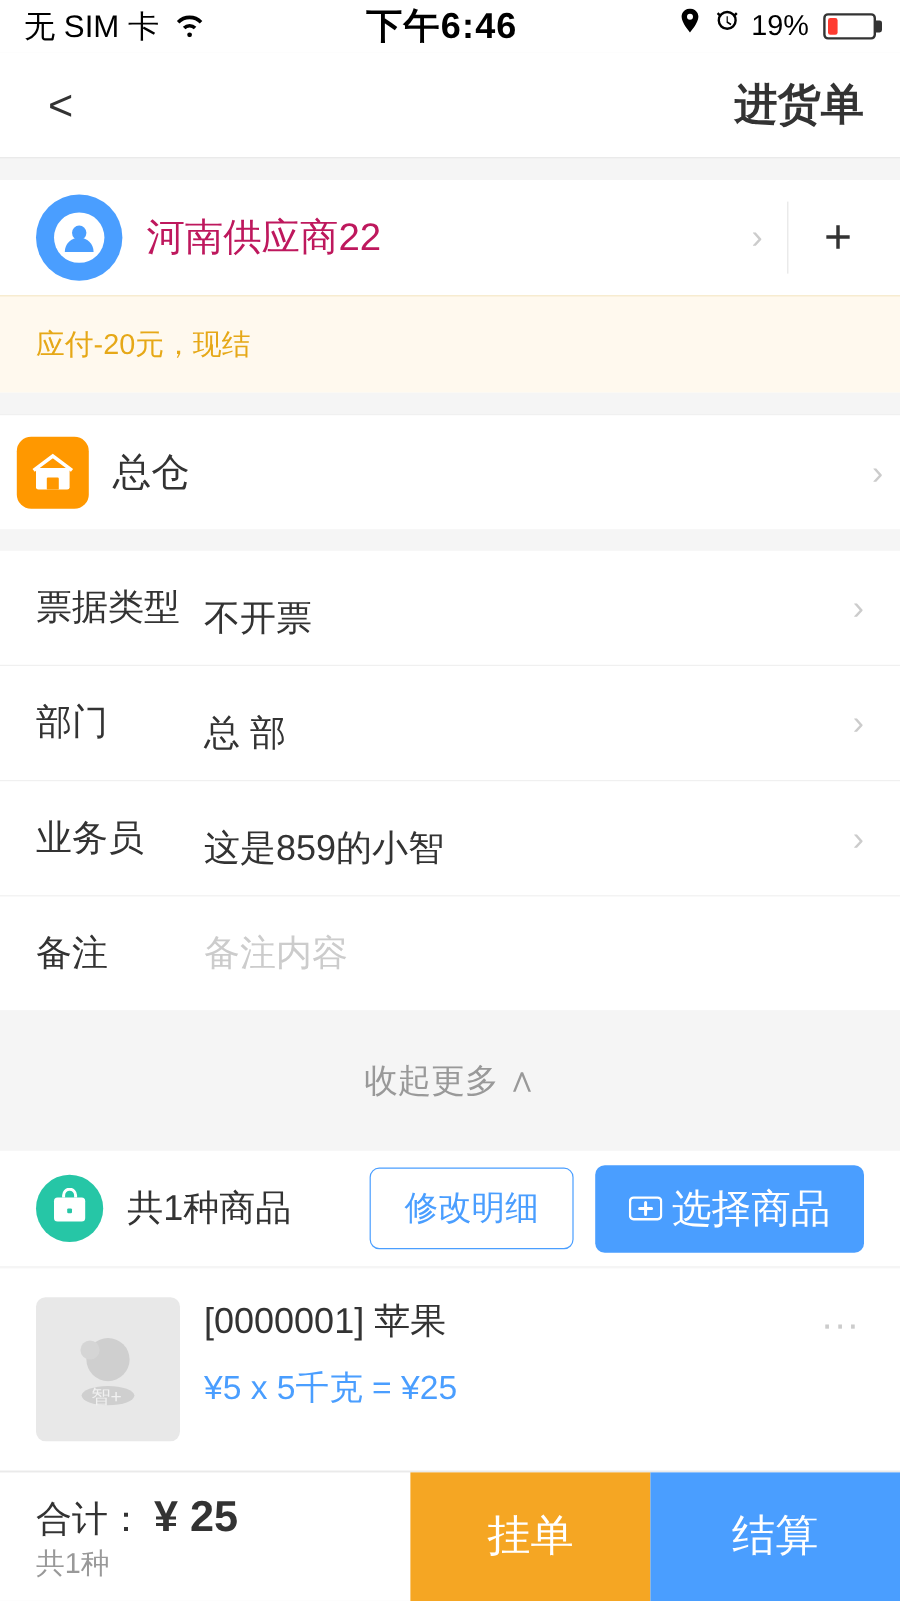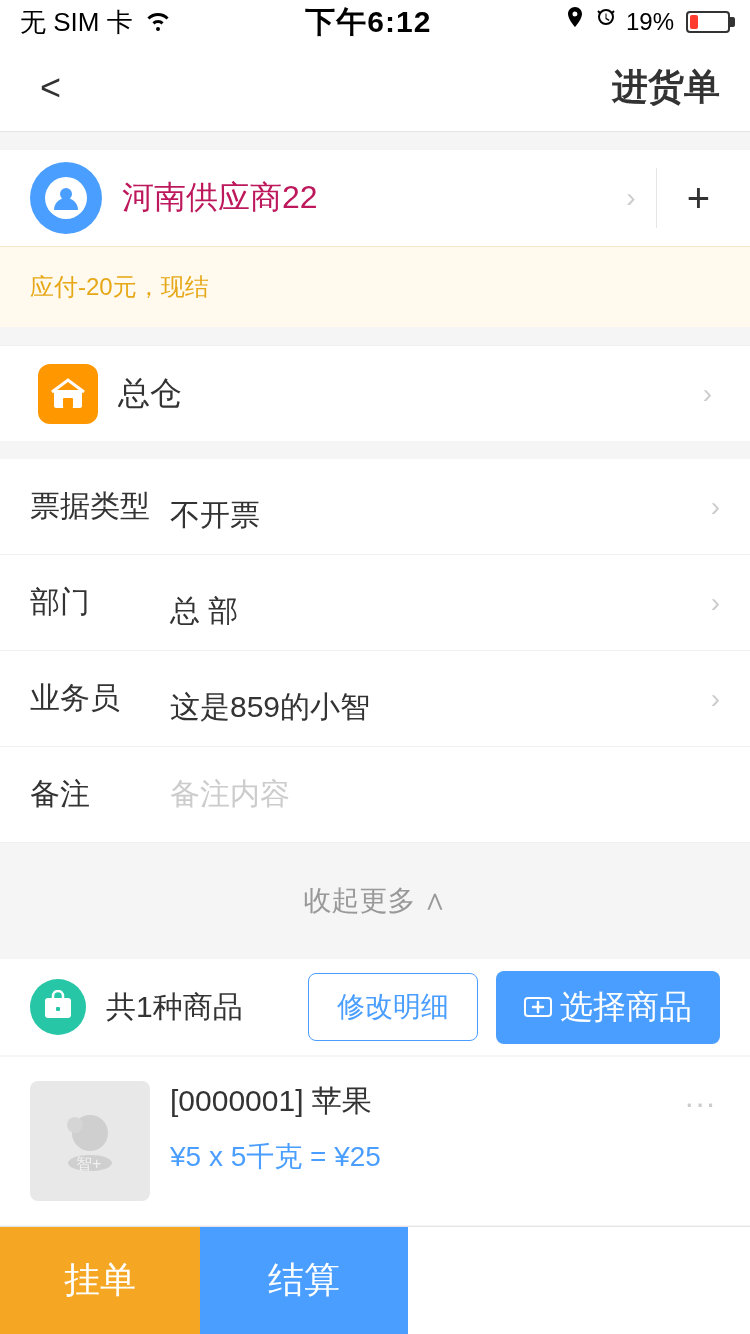--- a/index.html
+++ b/index.html
@@ -150,21 +150,21 @@
       padding: 24px 30px;
       font-size: 24px;
       color: #e6a817;
       border-top: 1px solid #f5e9c8;
     }
 
     
     .row-item {
       display: flex;
       align-items: center;
-      padding: 0 38px;
+      padding: 0 14px;
       height: 96px;
       background: #fff;
       border-top: 1px solid #f0f0f0;
     }
     .row-icon {
       width: 60px;
       height: 60px;
       border-radius: 12px;
       background: #ff9800;
       display: flex;
@@ -358,21 +358,21 @@
 
 <div class="status-bar">
   <div class="status-left">
     <span>无 SIM 卡</span>
     <span>
       <svg width="30" height="22" viewBox="0 0 30 22">
           <path d="M15 18a2 2 0 110 4 2 2 0 010-4zm0-7a8 8 0 015.6 2.3l-2.1 2.1a5 5 0 00-7 0l-2.1-2.1A8 8 0 0115 11zm0-7a15 15 0 0110.6 4.4l-2.1 2.1a12 12 0 00-17 0L4.4 8.4A15 15 0 0115 4z" fill="#000"></path>
         </svg>
     </span>
   </div>
-  <div class="status-center">下午6:12</div>
+  <div class="status-center">下午6:46</div>
   <div class="status-right">
     <span>
       <svg width="22" height="24" viewBox="0 0 22 24">
           <path d="M11 0C7.1 0 4 3.1 4 7c0 5.2 7 13 7 13s7-7.8 7-13c0-3.9-3.1-7-7-7zm0 9.5a2.5 2.5 0 110-5 2.5 2.5 0 010 5z" fill="#000"></path>
         </svg>
     </span>
     <span>
       <svg width="24" height="24" viewBox="0 0 24 24">
           <path d="M12 2a8 8 0 100 16A8 8 0 0012 2zm0 14a6 6 0 110-12 6 6 0 010 12zm.5-9.5h-1V12l3.3 2 .7-1.2-3-1.8V6.5zM4.7 3.3L3.3 4.7 6 7.4 7.4 6 4.7 3.3zm14.6 0L16.6 6l1.4 1.4 2.7-2.7-1.4-1.4z" fill="#000"></path>
         </svg>
@@ -491,15 +491,22 @@
       <span> = </span>
       <span class="product-total">¥25</span>
     </div>
   </div>
   <span class="product-more">···</span>
 </div>
 
 <div class="spacer"></div>
 
 <div class="footer-bar">
+  <div class="footer-total">
+    <div class="footer-total-row">
+      <span>合计：</span>
+      <span class="footer-total-amount">¥ 25</span>
+    </div>
+    <div class="footer-total-count">共1种</div>
+  </div>
   <div class="footer-hang">挂单</div>
   <div class="footer-checkout">结算</div>
 </div>
 
 </body></html>

